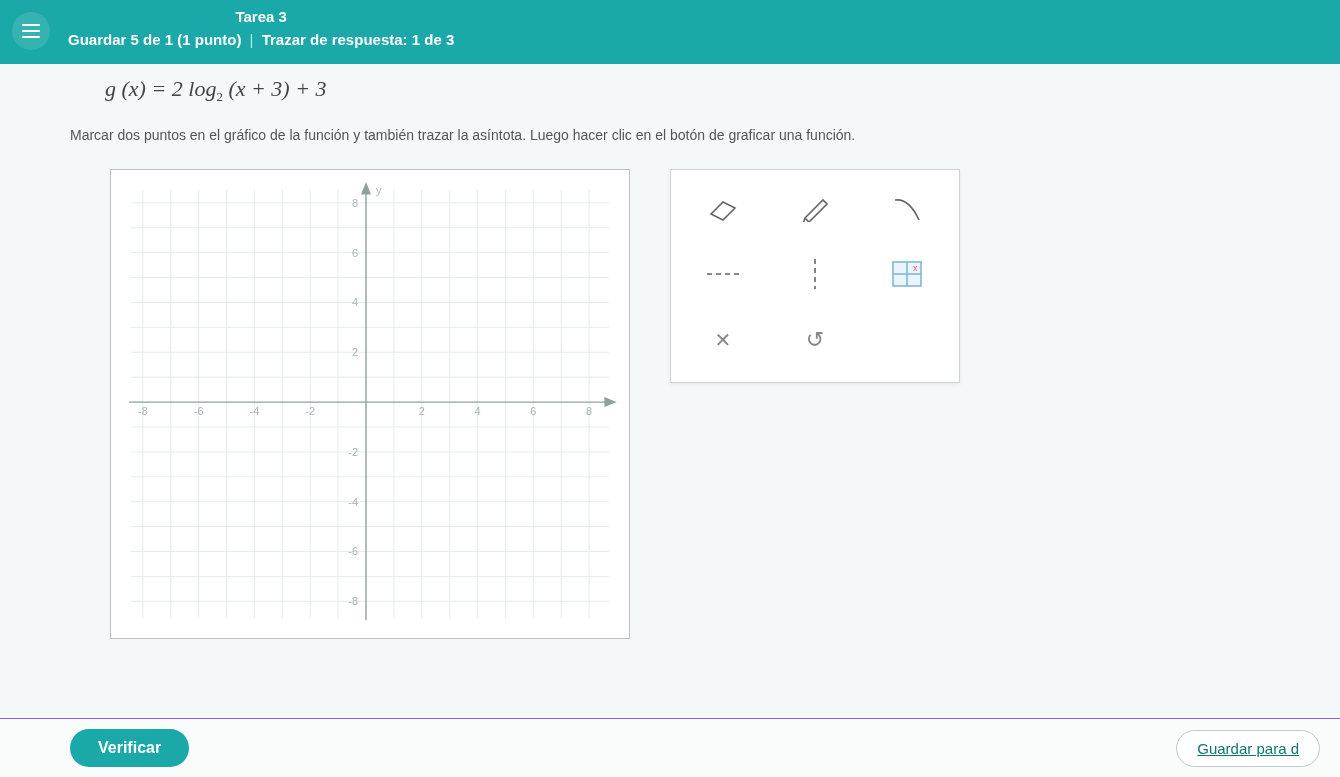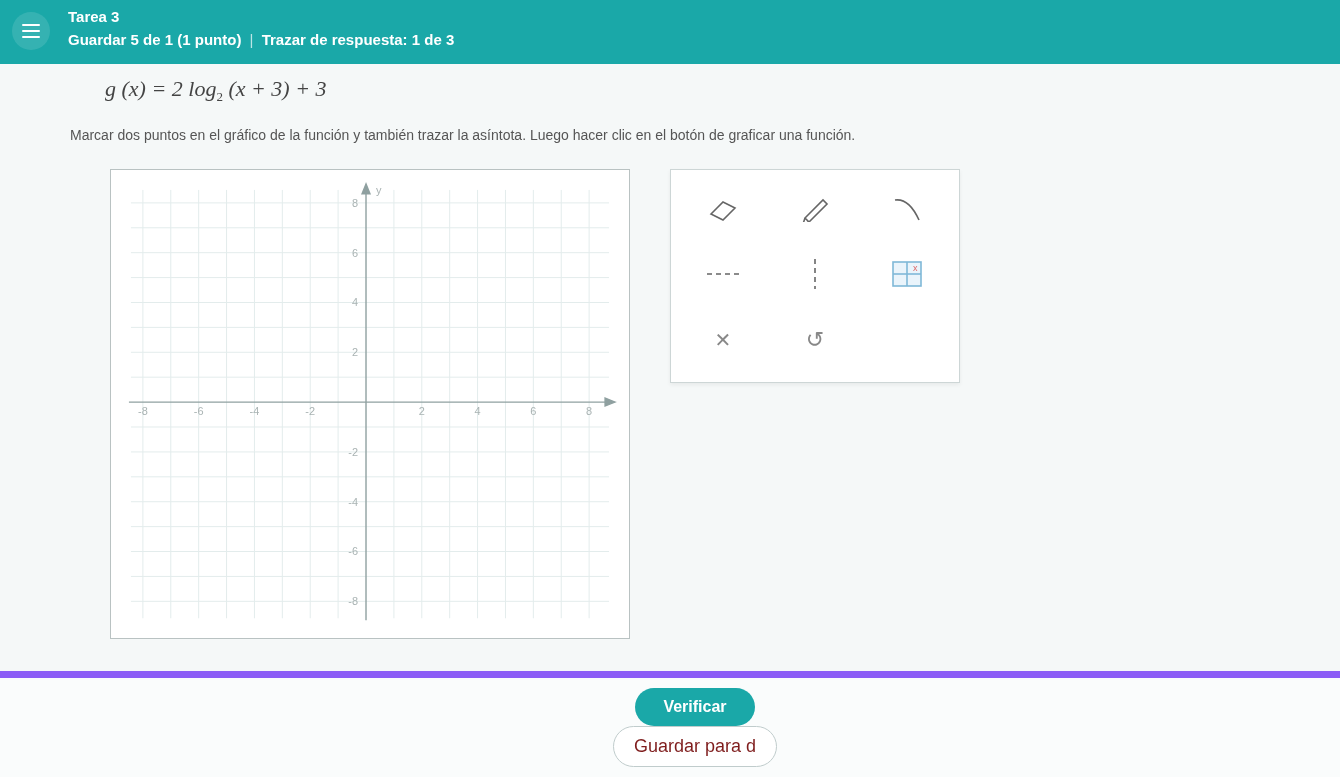--- a/index.html
+++ b/index.html
@@ -11,20 +11,21 @@
     overflow: hidden;
     color: #333;
   }
   .header {
     background: #1aa8a8;
     color: #fff;
     padding: 8px 12px 14px 12px;
     display: flex;
     align-items: flex-start;
     gap: 18px;
+    text-align: center;
   }
   .menu-btn {
     width: 38px; height: 38px;
     border-radius: 50%;
     background: rgba(255,255,255,0.12);
     display: flex; flex-direction: column; align-items: center; justify-content: center;
     gap: 4px;
     cursor: pointer;
     margin-top: 4px;
   }
@@ -67,32 +68,31 @@
     display:flex; align-items:center; justify-content:center;
     cursor:pointer; color:#555; font-size:22px;
     border-radius:4px;
   }
   .tool svg { stroke:#666; fill:none; stroke-width:1.6;}
   .footer {
     position: absolute;
     left:0; right:0; bottom:0;
     padding: 10px 20px 10px 70px;
     display:flex; justify-content:space-between; align-items:center;
-    border-top:7px solid #8b5cf6;
+    border-top:1px solid #8b5cf6;
     background:#fafcfc;
-    flex-direction:column;
   }
   .btn-verify {
     background:#1aa8a8; color:#fff; border:none;
     padding: 10px 28px; border-radius: 22px; font-size:16px; font-weight:bold;
     cursor:pointer;
   }
   .btn-save {
-    background:#fff; color:#7f1d1d; border:1px solid #c0cccc;
-    padding:9px 20px; border-radius:22px; font-size:18px; cursor:pointer;
+    background:#fff; color:#0f766e; border:1px solid #c0cccc;
+    padding:9px 20px; border-radius:22px; font-size:15px; cursor:pointer;text-decoration:underline;
   }
   .axis-label{ fill:#a9b3b3; font-size:11px; font-family:Arial; }
 </style>
 </head>
 <body>
 
 <div class="header">
   <div class="menu-btn">
     <span></span>
     <span></span>

